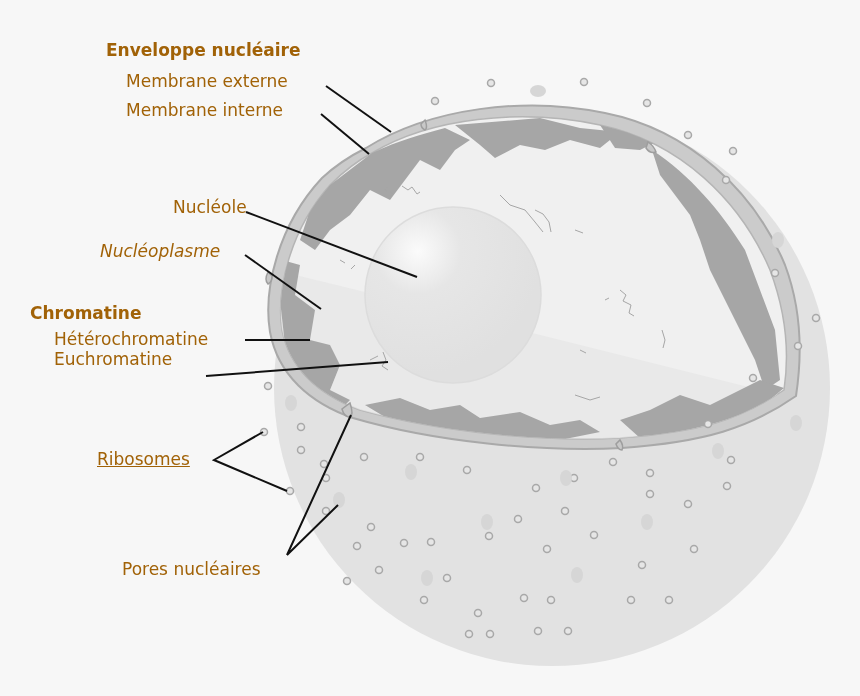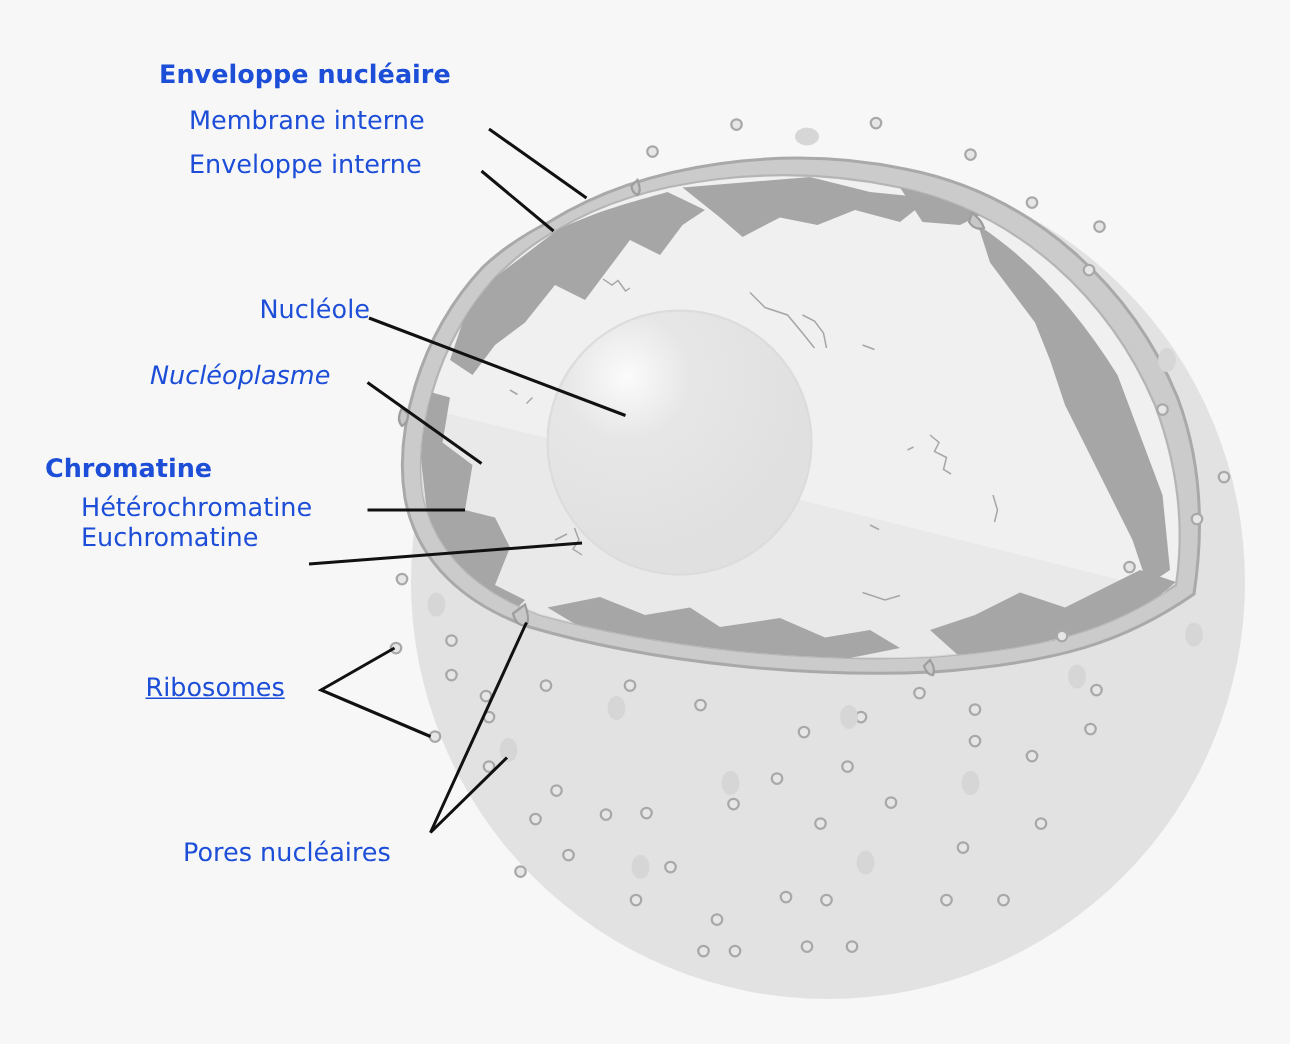--- a/index.html
+++ b/index.html
@@ -1,18 +1,18 @@
 <!DOCTYPE html>
 <html><head>
   <meta charset="utf-8">
   <style>
     html, body { margin: 0; padding: 0; background: #f7f7f7; }
     body { width: 860px; height: 696px; overflow: hidden; position: relative; }
     #stage { position: absolute; left: 0; top: 0; width: 860px; height: 696px; }
-    .lbl { position: absolute; font-family: "DejaVu Sans", sans-serif; font-size: 17px; color: #1d4ed8; white-space: nowrap; line-height: 1; }
+    .lbl { position: absolute; font-family: "DejaVu Sans", sans-serif; font-size: 17px; color: #a16207; white-space: nowrap; line-height: 1; }
     .lbl.bold { font-weight: bold; }
   </style>
 </head>
 <body>
 
 <svg id="stage" viewBox="0 0 860 696" xmlns="http://www.w3.org/2000/svg">
   <defs>
     <radialGradient id="nucGrad" cx="0.3" cy="0.25" r="0.7">
       <stop offset="0" stop-color="#fbfbfb"></stop>
       <stop offset="0.35" stop-color="#e6e6e6"></stop>
@@ -149,21 +149,21 @@
     <line x1="246" y1="212" x2="417" y2="277"></line>
     <line x1="245" y1="255" x2="321" y2="309"></line>
     <line x1="245" y1="340" x2="310" y2="340"></line>
     <line x1="206" y1="376" x2="388" y2="362"></line>
     <polyline points="263,432 214,460 287,491"></polyline>
     <polyline points="351,415 287,555 338,505"></polyline>
   </g>
 </svg>
 
 <div class="lbl bold" style="left:106px;top:42px;">Enveloppe nucléaire</div>
-<div class="lbl" style="left:126px;top:73px;">Membrane interne</div>
-<div class="lbl" style="left:126px;top:102px;">Enveloppe interne</div>
+<div class="lbl" style="left:126px;top:73px;">Membrane externe</div>
+<div class="lbl" style="left:126px;top:102px;">Membrane interne</div>
 <div class="lbl" style="left:153px;top:199px;margin-left:20px;">Nucléole</div>
 <div class="lbl" style="left:100px;top:243px;font-style:italic;">Nucléoplasme</div>
 <div class="lbl bold" style="left:30px;top:305px;">Chromatine</div>
 <div class="lbl" style="left:54px;top:331px;">Hétérochromatine</div>
 <div class="lbl" style="left:54px;top:351px;">Euchromatine</div>
 <div class="lbl" style="left:97px;top:451px;text-decoration:underline;">Ribosomes</div>
 <div class="lbl" style="left:122px;top:561px;">Pores nucléaires</div>
 
 </body></html>

